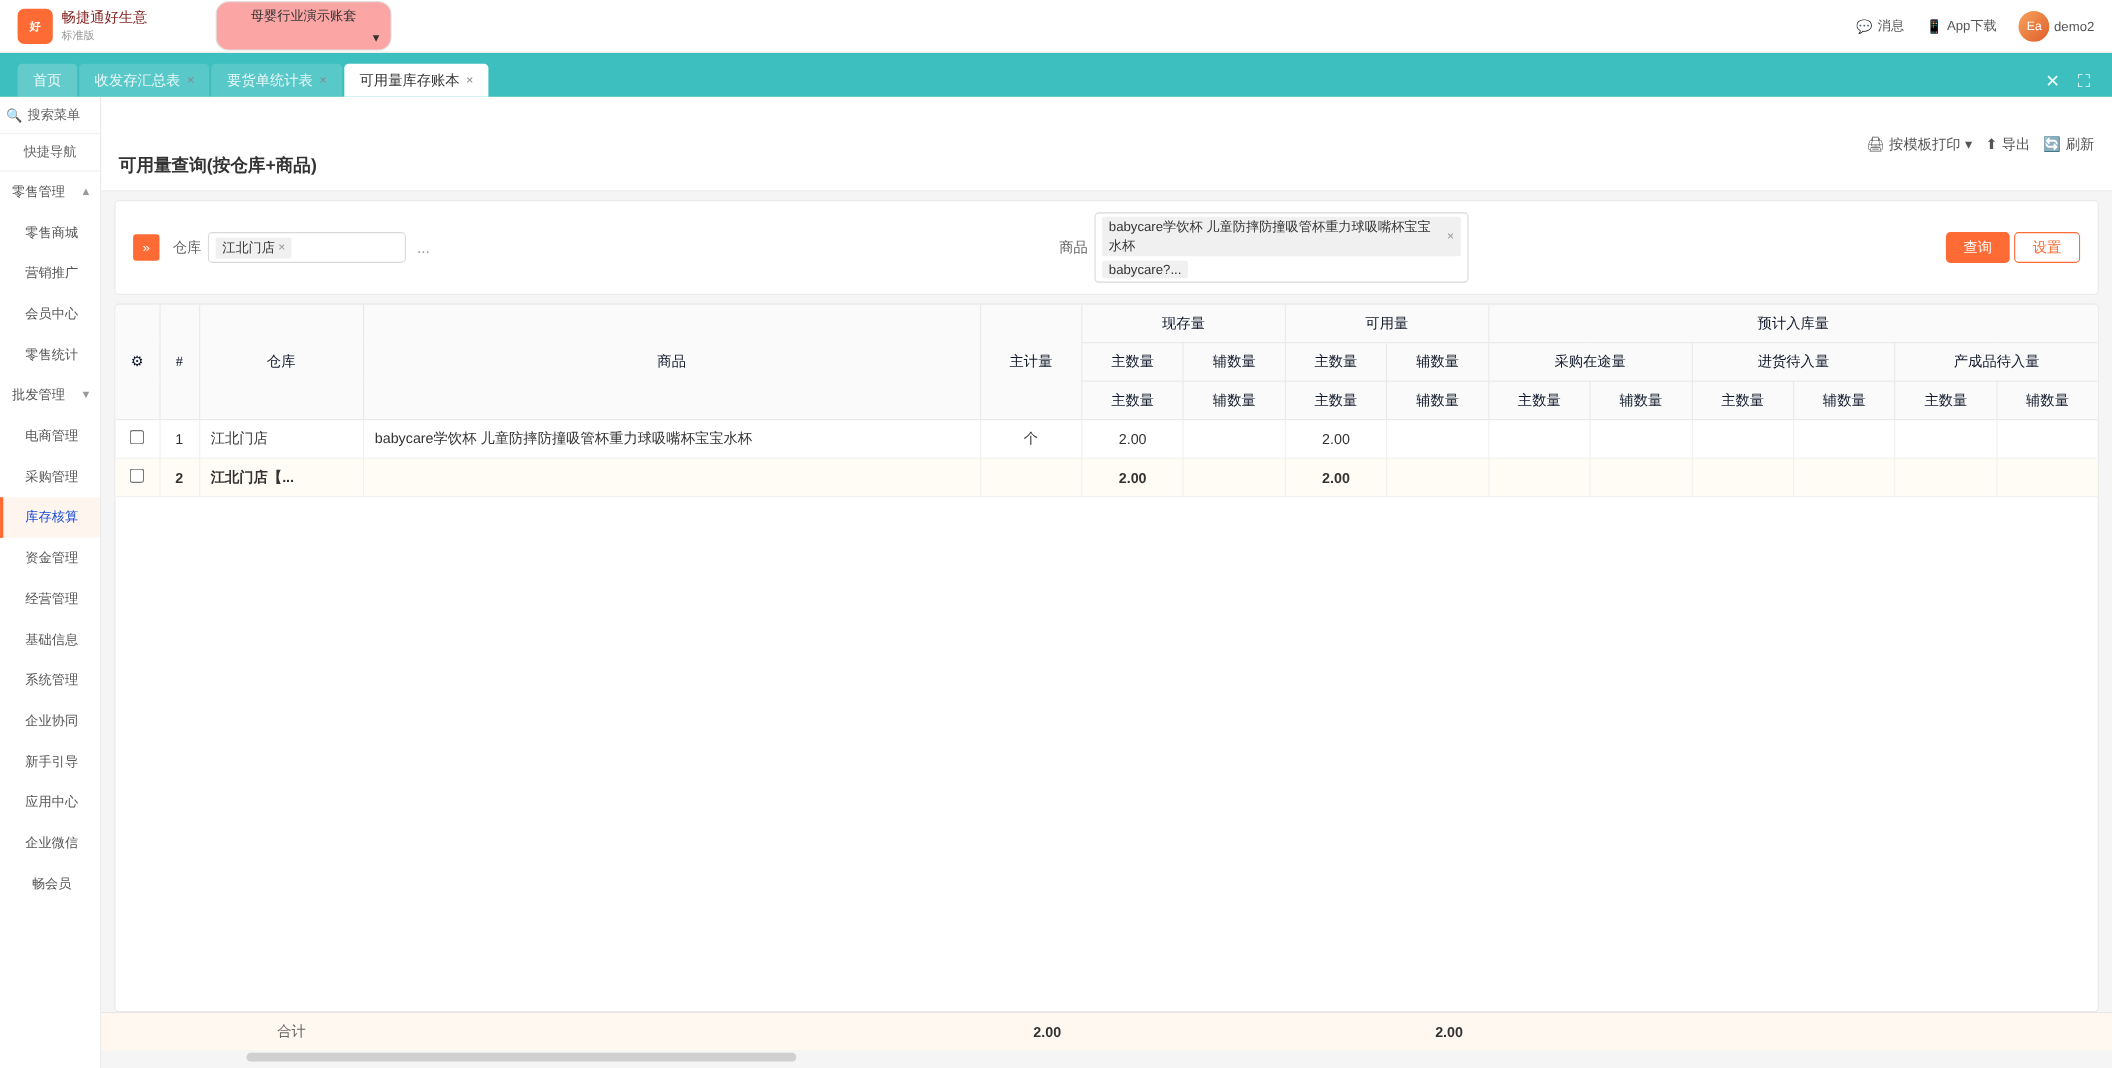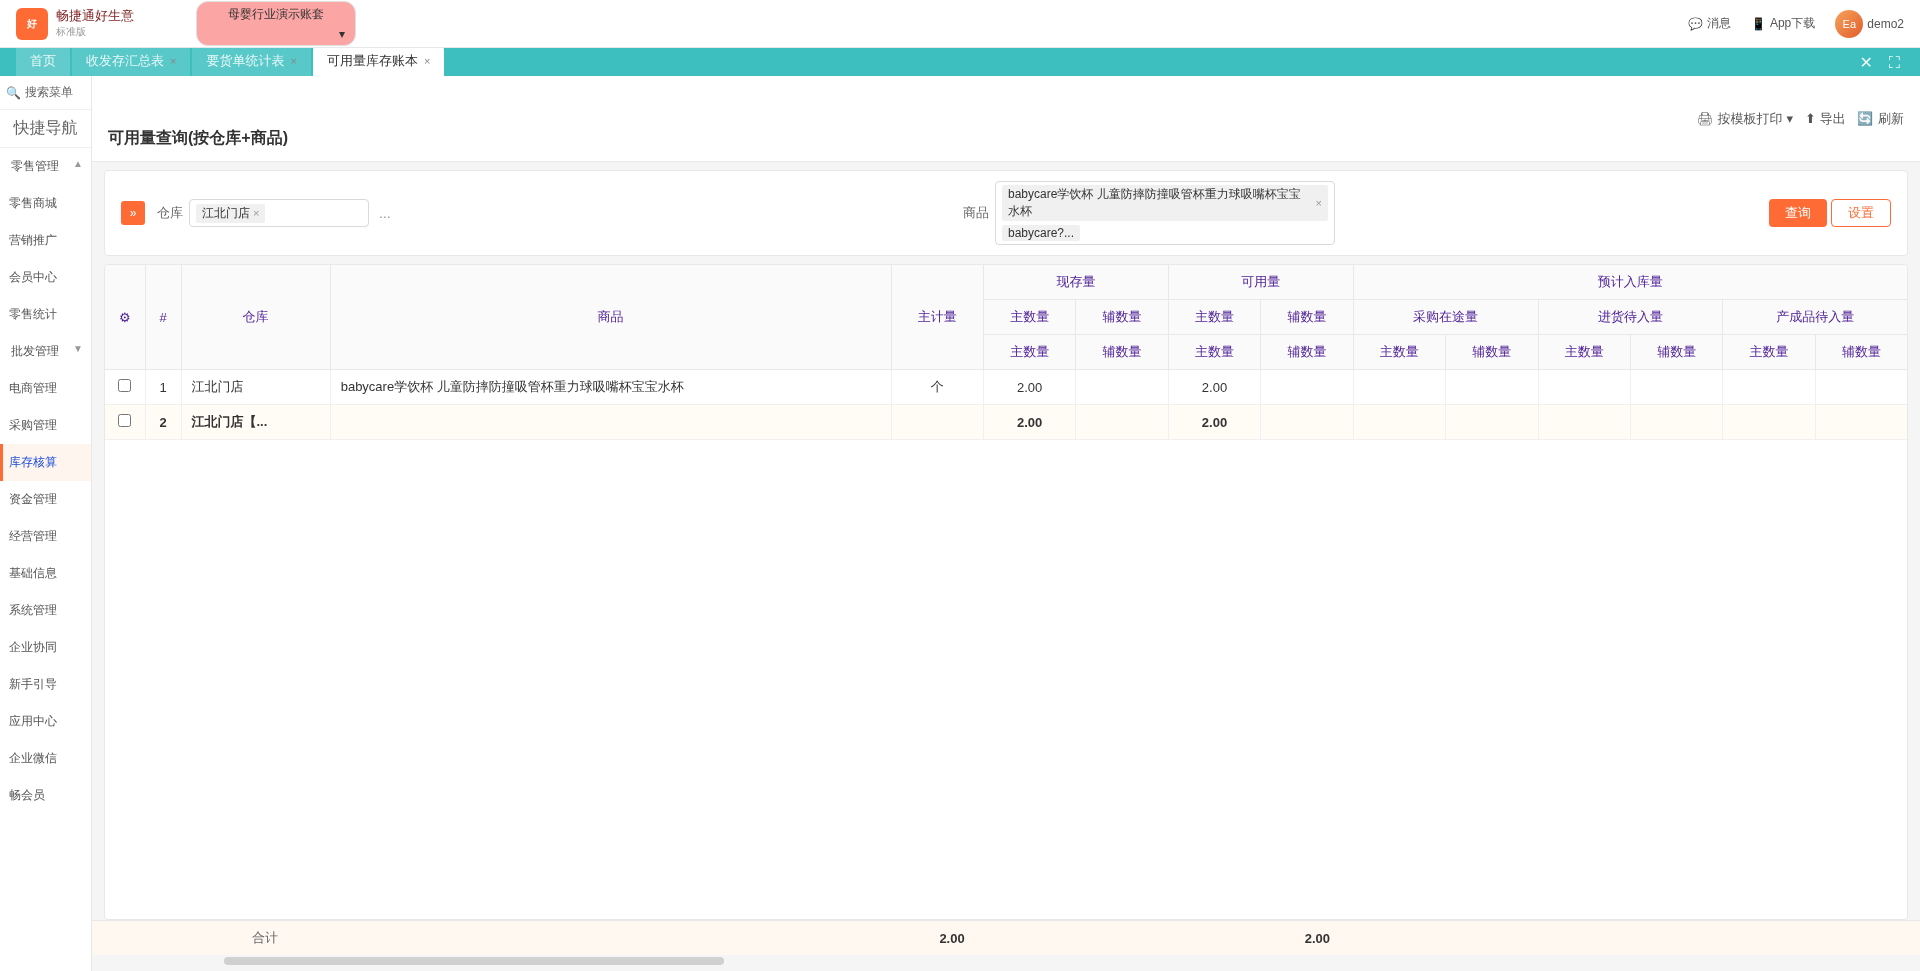--- a/index.html
+++ b/index.html
@@ -55,21 +55,21 @@
     .avatar {
       width: 28px; height: 28px;
       border-radius: 50%;
       background: linear-gradient(135deg, #f7a35c, #e05d2b);
       display: flex; align-items: center; justify-content: center;
       color: white; font-size: 11px;
     }
 
     
     .nav-tabs {
-      height: 28px;
+      height: 40px;
       background: #3dbfbf;
       display: flex;
       align-items: flex-end;
       padding: 0 16px;
       gap: 2px;
     }
     .nav-tab {
       padding: 6px 14px;
       font-size: 13px;
       cursor: pointer;
@@ -124,27 +124,28 @@
       border-bottom: 1px solid #f0f0f0;
       cursor: pointer;
       color: #666;
       font-size: 12px;
     }
     .sidebar-nav {
       padding: 4px 0;
       border-bottom: 1px solid #f0f0f0;
       cursor: pointer;
       display: flex; align-items: center; justify-content: center;
-      color: #666; font-size: 16px;
+      color: #666; font-size: 12px;
       padding: 8px 0;
     }
     .sidebar-item {
       padding: 10px 6px;
       display: flex;
       flex-direction: column;
+      align-items: center;
       gap: 3px;
       cursor: pointer;
       font-size: 12px;
       color: #555;
       border-left: 3px solid transparent;
     }
     .sidebar-item.active {
       background: #fef5ef;
       border-left-color: #ff6b35;
       color: #1d4ed8;
@@ -281,23 +282,24 @@
       width: 100%;
       border-collapse: collapse;
       font-size: 13px;
     }
     thead tr th {
       background: #fafafa;
       padding: 8px 10px;
       text-align: center;
       border-bottom: 1px solid #e8e8e8;
       border-right: 1px solid #e8e8e8;
-      color: #4c1d95;
+      color: #0f172a;
       font-weight: 500;
       white-space: nowrap;
+      font-family: Liberation Serif, serif;
     }
     thead tr th:last-child { border-right: none; }
     tbody tr td {
       padding: 8px 10px;
       border-bottom: 1px solid #f0f0f0;
       border-right: 1px solid #f0f0f0;
       text-align: center;
       color: #333;
     }
     tbody tr td:last-child { border-right: none; }

